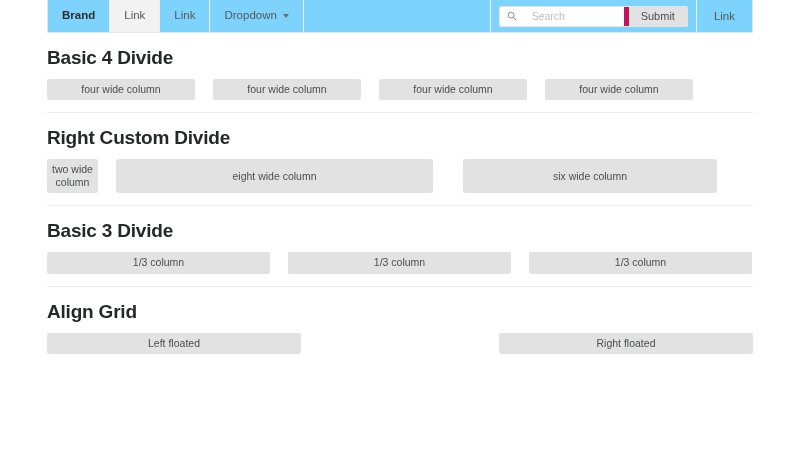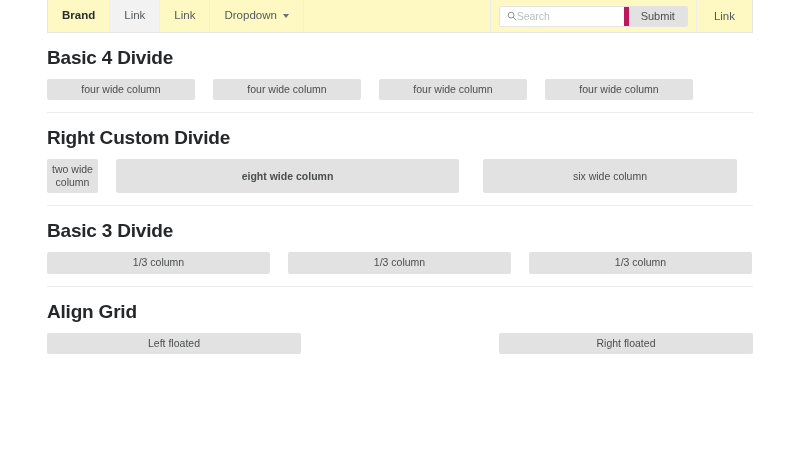--- a/index.html
+++ b/index.html
@@ -19,21 +19,21 @@
     overflow: hidden;
   }
 
   
   .navbar {
     position: absolute;
     left: 47px;
     top: 0px;
     width: 706px;
     height: 33px;
-    background: #fef9c3;
+    background: #7dd3fc;
     border: 1px solid #e6e6e6;
     border-top: none;
     display: flex;
     align-items: stretch;
   }
   .nav-left {
     display: flex;
     align-items: stretch;
   }
   .nav-item {
@@ -83,21 +83,21 @@
     align-items: stretch;
     height: 21px;
     border: 1px solid #e3e3e3;
     background: #ffffff;
     border-radius: 2px;
     overflow: hidden;
   }
   .search-field {
     display: flex;
     align-items: center;
-    gap: 0;
+    gap: 15px;
     padding: 0 6px 0 7px;
     width: 124px;
     background: #fff;
   }
   .search-icon svg { display: block; }
   .search-input {
     border: none;
     outline: none;
     background: transparent;
     font-family: "Liberation Sans", sans-serif;
@@ -168,21 +168,21 @@
     text-align: center;
     min-height: 20px;
     padding: 4px 4px;
     line-height: 1.25;
   }
   
   .row.four .cell { width: 148px; margin-right: 18px; }
   .row.four .cell:last-child { margin-right: 0; }
 
   .row.custom .cell.two   { width: 51px; margin-right: 18px; min-height: 32px; }
-  .row.custom .cell.eight { width: 343px; margin-right: 24px; font-weight: bold; }
+  .row.custom .cell.eight { width: 317px; margin-right: 30px; }
   .row.custom .cell.six   { width: 254px; }
 
   .row.three .cell { width: 223px; margin-right: 18px; }
   .row.three .cell:last-child { margin-right: 0; }
 
   .row.align { justify-content: space-between; }
   .row.align .cell { width: 254px; }
 </style>
 </head>
 <body>

